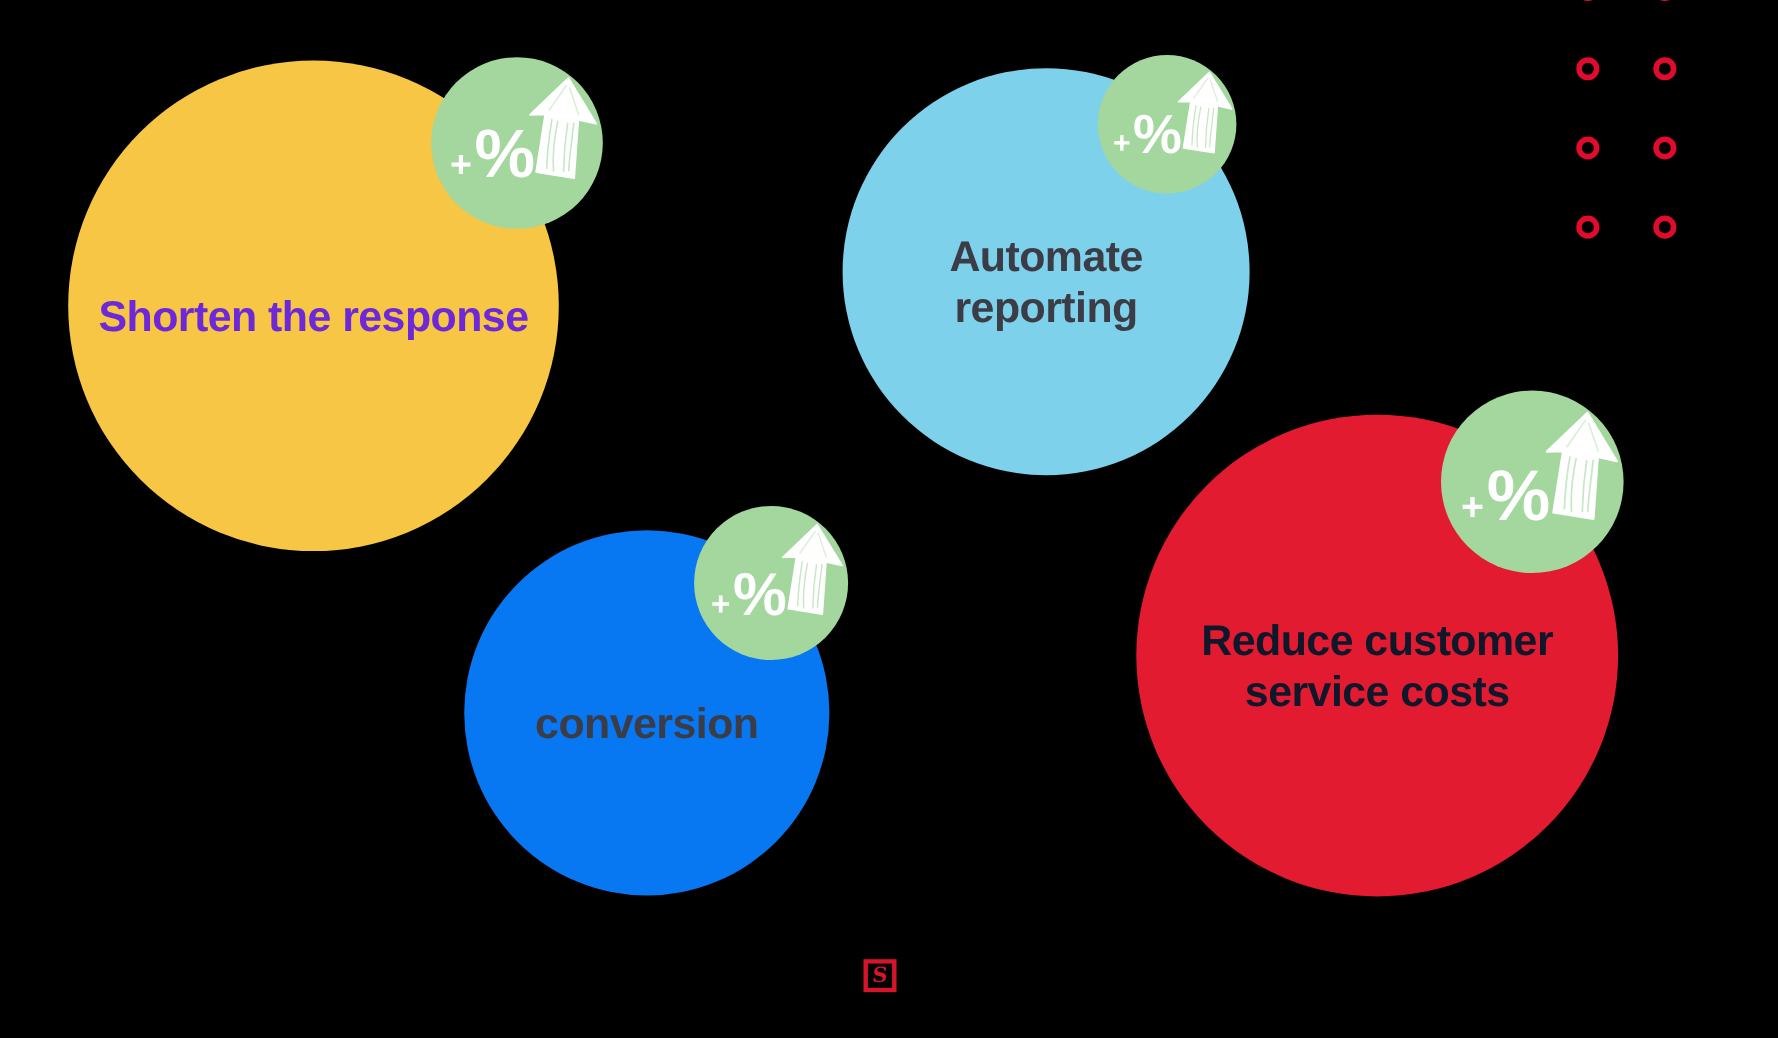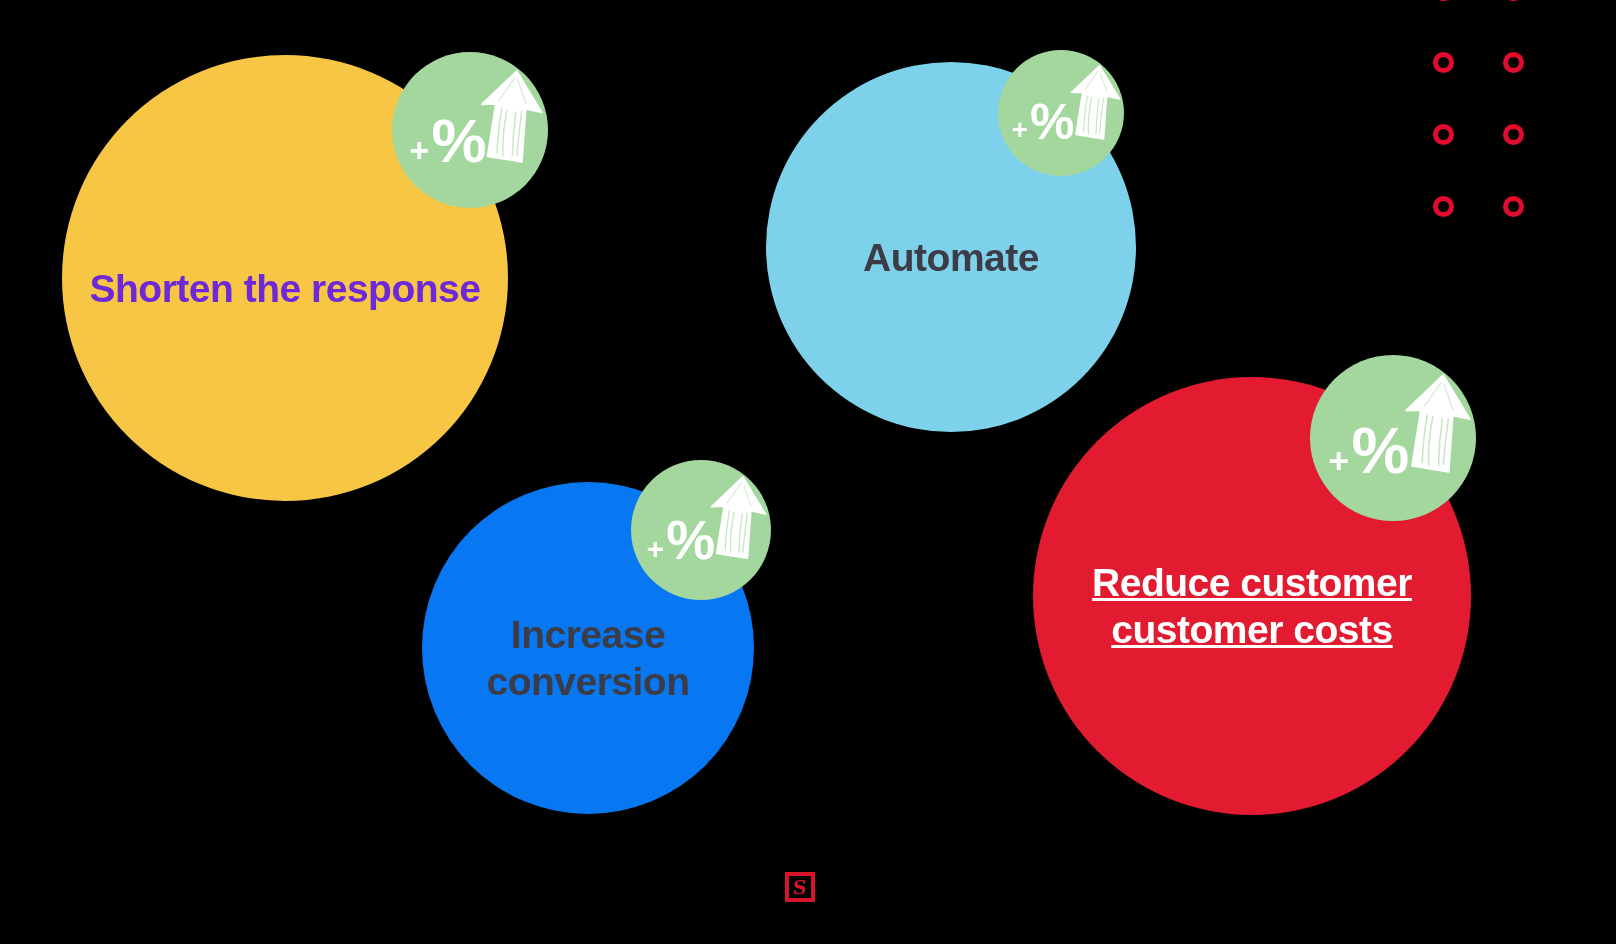--- a/index.html
+++ b/index.html
@@ -87,56 +87,56 @@
         <path d="M36 2 L68 44 L50 42 L52 100 L14 98 L17 40 L2 42 Z" fill="#FFFFFF" stroke="#FFFFFF" stroke-width="2" stroke-linejoin="round"></path>
         <path d="M24 44 C 23 60 23 80 24 94 M30 45 C 28 65 29 85 31 96 M40 46 C 39 66 40 84 41 95 M46 45 C 46 62 45 82 46 94" fill="none" stroke="#A3D79E" stroke-width="1.6" opacity="0.6"></path>
         <path d="M20 36 L35 9 M50 37 L38 11" fill="none" stroke="#A3D79E" stroke-width="1.4" opacity="0.45"></path>
       </svg>
     </div>
   </div>
 
   <div class="bubble b1" style="background-color: rgb(125, 209, 234);">
     <div class="label" style="color: rgb(59, 60, 70);">
       <span>Automate</span>
+      <span>reporting</span>
     </div>
     <div class="badge" style="background-color: rgb(163, 215, 158);">
       <span class="badge-label">
         <span class="plus">+</span>
         <span class="pct">%</span>
       </span>
       <svg class="badge-arrow" viewBox="0 0 70 105">
         <path d="M36 2 L68 44 L50 42 L52 100 L14 98 L17 40 L2 42 Z" fill="#FFFFFF" stroke="#FFFFFF" stroke-width="2" stroke-linejoin="round"></path>
         <path d="M24 44 C 23 60 23 80 24 94 M30 45 C 28 65 29 85 31 96 M40 46 C 39 66 40 84 41 95 M46 45 C 46 62 45 82 46 94" fill="none" stroke="#A3D79E" stroke-width="1.6" opacity="0.6"></path>
         <path d="M20 36 L35 9 M50 37 L38 11" fill="none" stroke="#A3D79E" stroke-width="1.4" opacity="0.45"></path>
       </svg>
     </div>
   </div>
 
   <div class="bubble b2" style="background-color: rgb(8, 119, 242);">
     <div class="label" style="color: rgb(59, 60, 70);">
-      <span>Increase</span>
       <span>conversion</span>
     </div>
     <div class="badge" style="background-color: rgb(163, 215, 158);">
       <span class="badge-label">
         <span class="plus">+</span>
         <span class="pct">%</span>
       </span>
       <svg class="badge-arrow" viewBox="0 0 70 105">
         <path d="M36 2 L68 44 L50 42 L52 100 L14 98 L17 40 L2 42 Z" fill="#FFFFFF" stroke="#FFFFFF" stroke-width="2" stroke-linejoin="round"></path>
         <path d="M24 44 C 23 60 23 80 24 94 M30 45 C 28 65 29 85 31 96 M40 46 C 39 66 40 84 41 95 M46 45 C 46 62 45 82 46 94" fill="none" stroke="#A3D79E" stroke-width="1.6" opacity="0.6"></path>
         <path d="M20 36 L35 9 M50 37 L38 11" fill="none" stroke="#A3D79E" stroke-width="1.4" opacity="0.45"></path>
       </svg>
     </div>
   </div>
 
   <div class="bubble b3" style="background-color: rgb(227, 27, 49);">
-    <div class="label" style="color: #ffffff; text-decoration: underline;">
+    <div class="label" style="color: #0f172a;">
       <span>Reduce customer</span>
-      <span>customer costs</span>
+      <span>service costs</span>
     </div>
     <div class="badge" style="background-color: rgb(163, 215, 158);">
       <span class="badge-label">
         <span class="plus">+</span>
         <span class="pct">%</span>
       </span>
       <svg class="badge-arrow" viewBox="0 0 70 105">
         <path d="M36 2 L68 44 L50 42 L52 100 L14 98 L17 40 L2 42 Z" fill="#FFFFFF" stroke="#FFFFFF" stroke-width="2" stroke-linejoin="round"></path>
         <path d="M24 44 C 23 60 23 80 24 94 M30 45 C 28 65 29 85 31 96 M40 46 C 39 66 40 84 41 95 M46 45 C 46 62 45 82 46 94" fill="none" stroke="#A3D79E" stroke-width="1.6" opacity="0.6"></path>
         <path d="M20 36 L35 9 M50 37 L38 11" fill="none" stroke="#A3D79E" stroke-width="1.4" opacity="0.45"></path>

